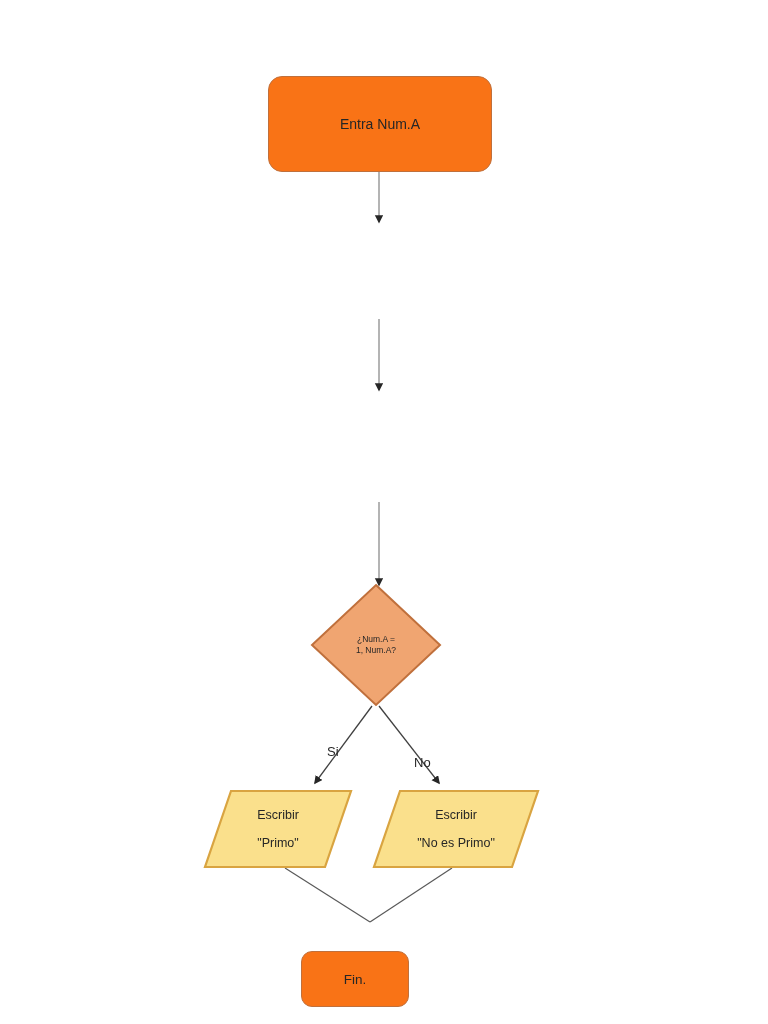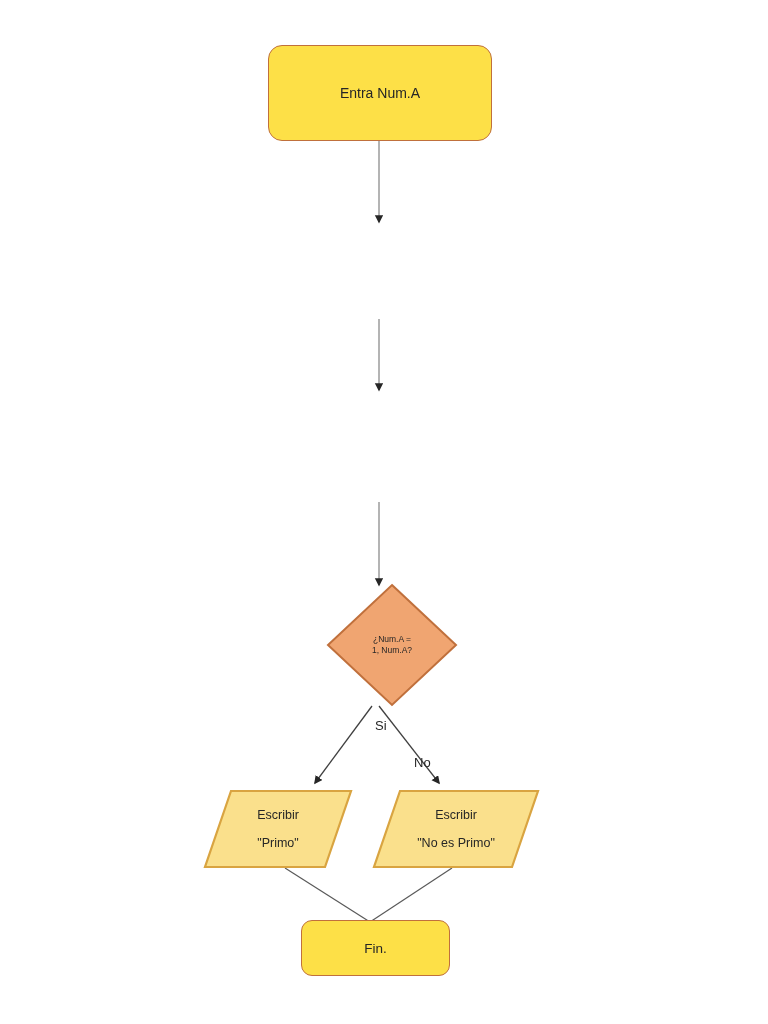--- a/index.html
+++ b/index.html
@@ -10,23 +10,24 @@
     overflow:hidden;
     position:relative;
   }
   #canvas{position:absolute;left:0;top:0;width:768px;height:1024px;}
   .node{position:absolute;box-sizing:border-box;display:flex;flex-direction:column;
         align-items:center;justify-content:center;text-align:center;color:#262626;}
   .node .line{display:block;white-space:pre;}
 
   
   .terminator{
-    background:#fde047;
+    background:#f97316;
     border:1.6px solid #C0703C;
     border-radius:14px;
+    margin-top:31px;
   }
   
   .process{
     background:#B4C7E7;
     border:1.6px solid #2E4B7C;
   }
   
   .io-wrap{position:absolute;}
   .io-shape{position:absolute;left:0;top:0;width:100%;height:100%;}
   .io-label{position:absolute;left:0;top:0;width:100%;height:100%;
@@ -61,31 +62,31 @@
     <line x1="285" y1="868" x2="370" y2="922" stroke="#595959" stroke-width="1.2"></line>
     <line x1="452" y1="868" x2="370" y2="922" stroke="#595959" stroke-width="1.2"></line>
   </svg>
 
   <div class="node terminator" style="left:268px;top:45px;width:224px;height:96px;font-size:14px;">
     <span class="line">Entra Num.A</span>
   </div>
 
 
 
-  <div class="decision-wrap" style="left:326px;top:583px;width:132px;height:124px;">
+  <div class="decision-wrap" style="left:310px;top:583px;width:132px;height:124px;">
     <svg class="decision-shape" viewBox="0 0 132 124" preserveAspectRatio="none">
       <polygon points="66,2 130,62 66,122 2,62" fill="#F0A571" stroke="#C0703C" stroke-width="2"></polygon>
     </svg>
     <div class="decision-label" style="font-size:8.5px;">
       <span class="line">¿Num.A =</span>
       <span class="line">1, Num.A?</span>
     </div>
   </div>
 
-  <div class="edge-label" style="left:327px;top:718px;margin-left:48px;">Si</div>
+  <div class="edge-label" style="left:327px;top:744px;">Si</div>
   <div class="edge-label" style="left:414px;top:719px;margin-top:36px;">No</div>
 
   <div class="io-wrap" style="left:203px;top:789px;width:150px;height:80px;">
     <svg class="io-shape" viewBox="0 0 150 80" preserveAspectRatio="none">
       <polygon points="28,2 148,2 122,78 2,78" fill="#FAE08C" stroke="#D9A441" stroke-width="2.2"></polygon>
     </svg>
     <div class="io-label" style="font-size:12.5px;">
       <span class="line" style="margin-bottom:14px;">Escribir</span>
       <span class="line">"Primo"</span>
     </div>
@@ -94,17 +95,17 @@
   <div class="io-wrap" style="left:372px;top:789px;width:168px;height:80px;">
     <svg class="io-shape" viewBox="0 0 168 80" preserveAspectRatio="none">
       <polygon points="28,2 166,2 140,78 2,78" fill="#FAE08C" stroke="#D9A441" stroke-width="2.2"></polygon>
     </svg>
     <div class="io-label" style="font-size:12.5px;">
       <span class="line" style="margin-bottom:14px;">Escribir</span>
       <span class="line">"No es Primo"</span>
     </div>
   </div>
 
-  <div class="node terminator" style="left:301px;top:920px;width:149px;height:56px;font-size:13.5px;border-radius:11px;">
+  <div class="node terminator" style="left:301px;top:920px;width:108px;height:56px;font-size:13.5px;border-radius:11px;">
     <span class="line">Fin.</span>
   </div>
 
 </div>
 
 </body></html>

